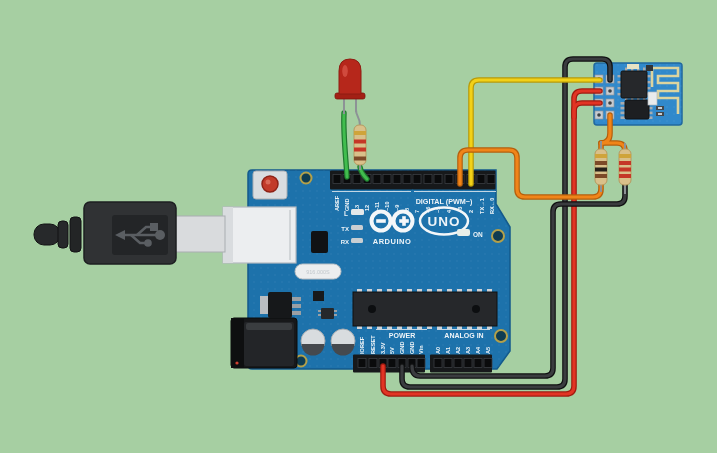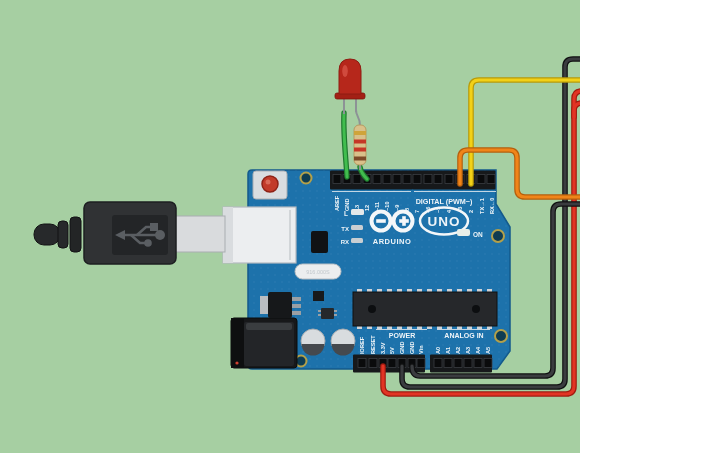--- a/index.html
+++ b/index.html
@@ -1,16 +1,16 @@
 <!DOCTYPE html>
 <html><head>
 <meta charset="utf-8">
 <style>
   html,body{margin:0;padding:0;}
-  #canvas{position:relative;width:580px;height:453px;background:#a6cfa2;overflow:hidden;
+  #canvas{position:relative;width:717px;height:453px;background:#a6cfa2;overflow:hidden;
           font-family:"Liberation Sans", sans-serif;text-align:center;}
   svg{position:absolute;left:0;top:0;}
   text{font-family:"Liberation Sans", sans-serif;}
   .silk{fill:#eef4f8;font-weight:bold;}
   .pinlbl{font-size:5.6px;}
   .hdrlbl{font-size:7.2px;}
 </style>
 </head>
 <body>
 

